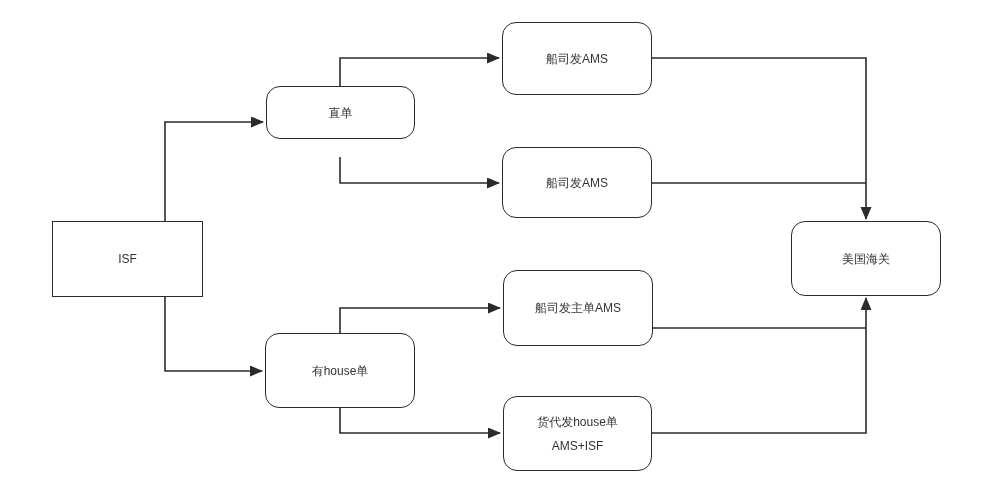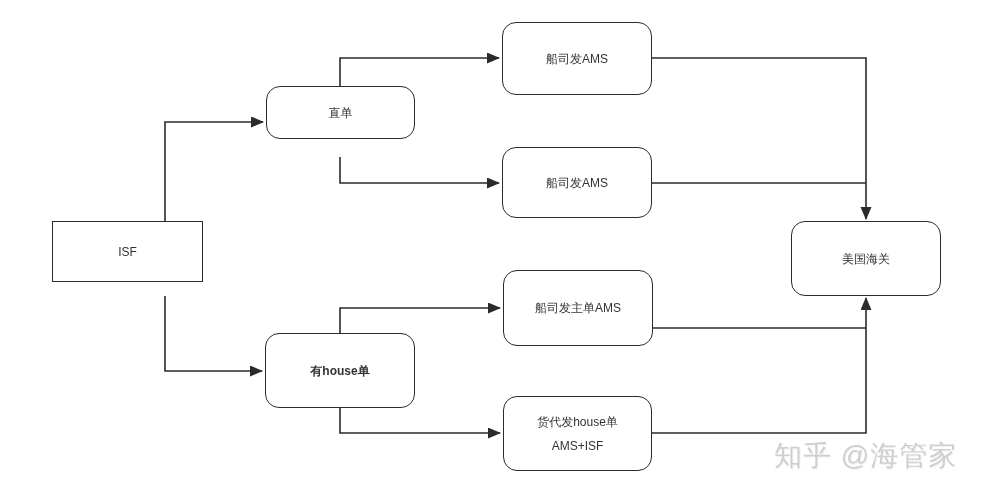--- a/index.html
+++ b/index.html
@@ -31,23 +31,23 @@
     align-items: center;
     justify-content: center;
     text-align: center;
     color: #333333;
     font-size: 12px;
     line-height: 24px;
   }
   .node.rounded { border-radius: 14px; }
   .node.sharp   { border-radius: 0; }
 
-  .n-isf            { left: 52px;  top: 221px; width: 151px; height: 61px; }
+  .n-isf            { left: 52px;  top: 221px; width: 151px; height: 76px; }
   .n-direct         { left: 266px; top: 86px;  width: 149px; height: 53px; text-align: right; }
-  .n-house          { left: 265px; top: 333px; width: 150px; height: 75px; font-weight: bold; }
+  .n-house          { left: 265px; top: 333px; width: 150px; height: 75px; }
   .n-carrier-ams    { left: 502px; top: 22px;  width: 150px; height: 73px; }
   .n-forwarder-isf  { left: 502px; top: 147px; width: 150px; height: 71px; }
   .n-carrier-master { left: 503px; top: 270px; width: 150px; height: 76px; }
   .n-forwarder-house{ left: 503px; top: 396px; width: 149px; height: 75px; }
   .n-us-customs     { left: 791px; top: 221px; width: 150px; height: 75px; }
 
   .watermark {
     position: absolute;
     left: 774px;
     top: 437px;
@@ -120,15 +120,14 @@
   </div>
 
   <div class="node rounded n-carrier-master">
     <span>船司发主单AMS</span>
   </div>
 
   <div class="node rounded n-us-customs">
     <span>美国海关</span>
   </div>
 
-  <div class="watermark">知乎 @海管家</div>
 
 </div>
 
 </body></html>

